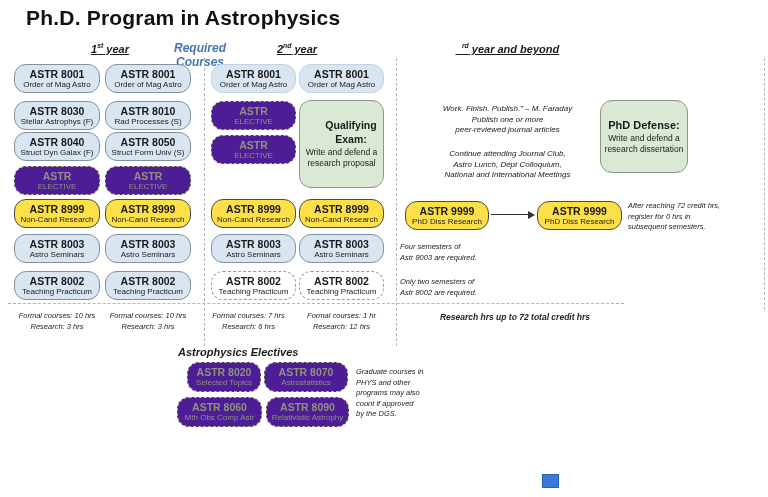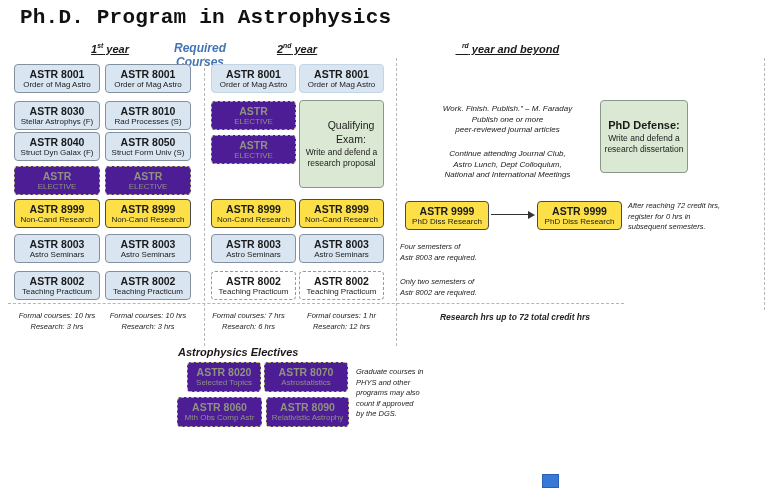--- a/index.html
+++ b/index.html
@@ -1,41 +1,41 @@
 <!DOCTYPE html>
 <html><head>
 <meta charset="utf-8">
 <style>
   html,body{margin:0;padding:0;background:#fff;}
   #canvas{position:relative;width:768px;height:497px;background:#ffffff;overflow:hidden;
           font-family:"Liberation Sans", sans-serif;color:#1a1a1a;}
-  #title{position:absolute;left:20px;top:6px;font-size:21px;font-weight:600;letter-spacing:.2px;color:#111;font-family:Liberation Mono, monospace;}
+  #title{position:absolute;left:26px;top:6px;font-size:21px;font-weight:600;letter-spacing:.2px;color:#111;}
   .hdr{position:absolute;top:42px;font-size:11px;font-weight:bold;font-style:italic;text-decoration:underline;text-align:center;}
   #h-year1{left:75px;width:70px;}
   #h-req{left:150px;width:100px;font-size:12px;font-weight:bold;font-style:italic;color:#4576b3;text-decoration:none;top:41px;}
   #h-year2{left:262px;width:70px;}
   #h-beyond{left:445px;width:125px;}
   sup{font-size:.62em;}
   
-  .box{position:absolute;box-sizing:border-box;height:29px;border-radius:4px;display:flex;flex-direction:column;
+  .box{position:absolute;box-sizing:border-box;height:29px;border-radius:12px;display:flex;flex-direction:column;
        align-items:center;justify-content:center;text-align:center;line-height:1.15;}
   .code{font-weight:bold;font-size:10.5px;}
   .cname{font-size:8px;}
   .blue{background:#d9e6f2;border:1px solid #82909f;}
   .flatblue{background:#d9e6f2;border:1px solid #c3d4e4;}
   .yellow{background:#4c1d95;border:1px dashed #b8b48c;color:#90927f;}
   .yellow .code{font-weight:600;color:#90927f;}
   .white{background:#fde047;border:1px solid #4a4a4a;}
   .whitedash{background:#fff;border:1px dashed #9a9a9a;}
   .green{background:#dbe9d4;border:1px solid #889888;}
   .c1{left:14px;width:86px;} .c2{left:105px;width:86px;} .c3{left:211px;width:85px;} .c4{left:299px;width:85px;}
   .r1{top:64px;} .r2{top:101px;} .r3{top:132px;} .r4{top:166px;} .r5{top:199px;} .r6{top:234px;} .r7{top:271px;}
   .re2{top:135px;}
   #qual{top:100px;height:88px;}
-  #qual .qtitle{font-weight:normal;font-size:10.5px;line-height:1.3;padding-left:19px;}
+  #qual .qtitle{font-weight:bold;font-size:10.5px;line-height:1.3;padding-left:19px;}
   #qual .qbody{font-size:8.5px;white-space:pre-line;line-height:1.3;}
   
   .vsep{position:absolute;width:0;border-left:1.5px dashed #b5b5b5;}
   #vsep1{left:204px;top:58px;height:288px;}
   #vsep2{left:396px;top:58px;height:288px;}
   #vsep3{left:764px;top:58px;height:252px;}
   #hline{position:absolute;left:8px;top:303px;width:616px;height:0;border-top:1.5px dashed #b5b5b5;}
   
   .colfooter{position:absolute;top:310px;text-align:center;font-style:italic;font-size:7.5px;line-height:1.5;color:#222;}
   .colfooter span{display:block;}

